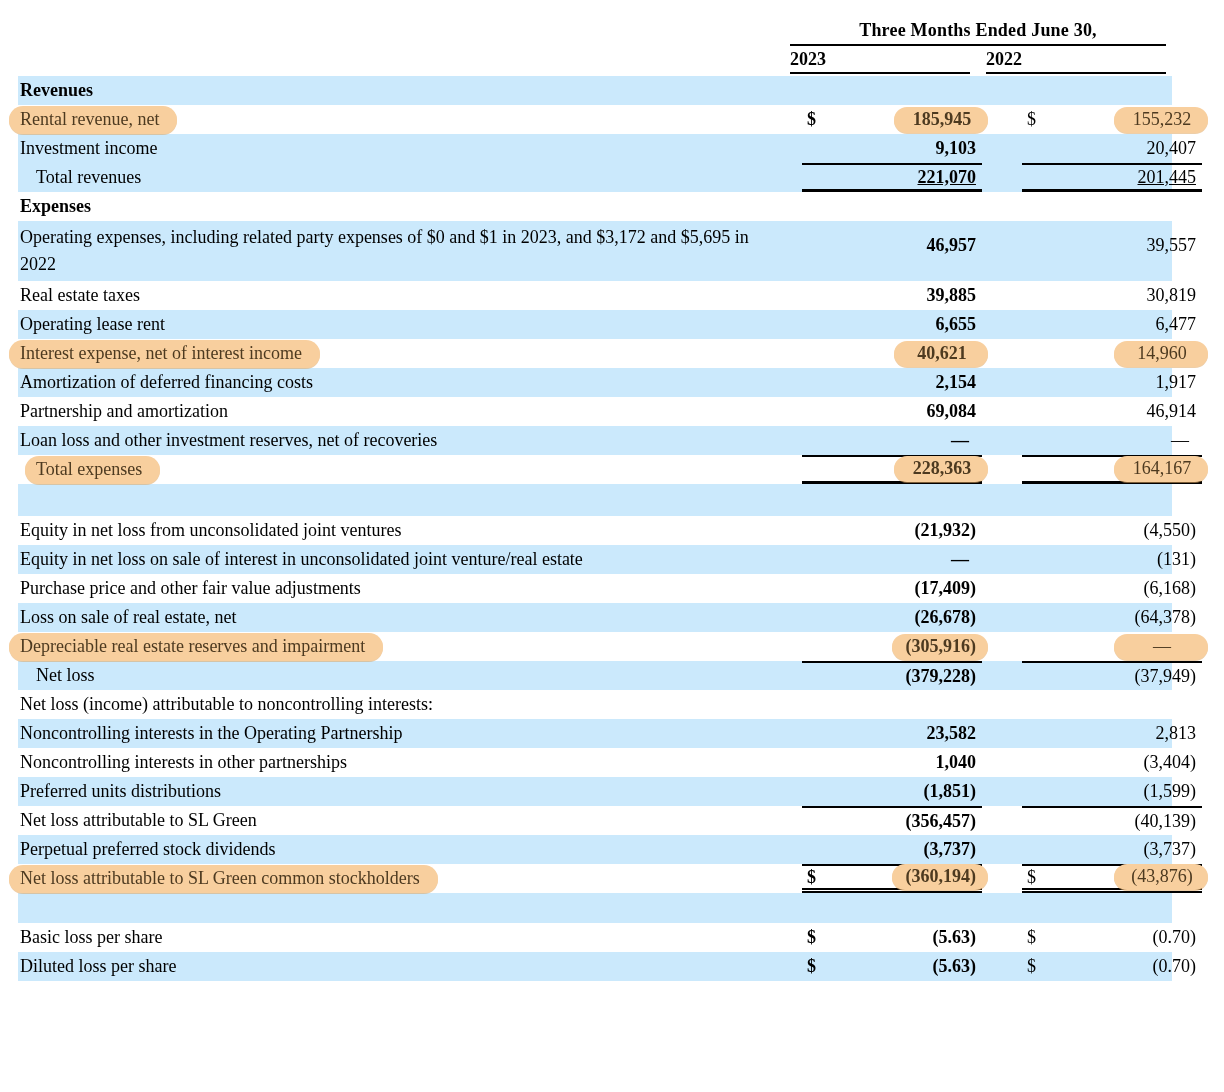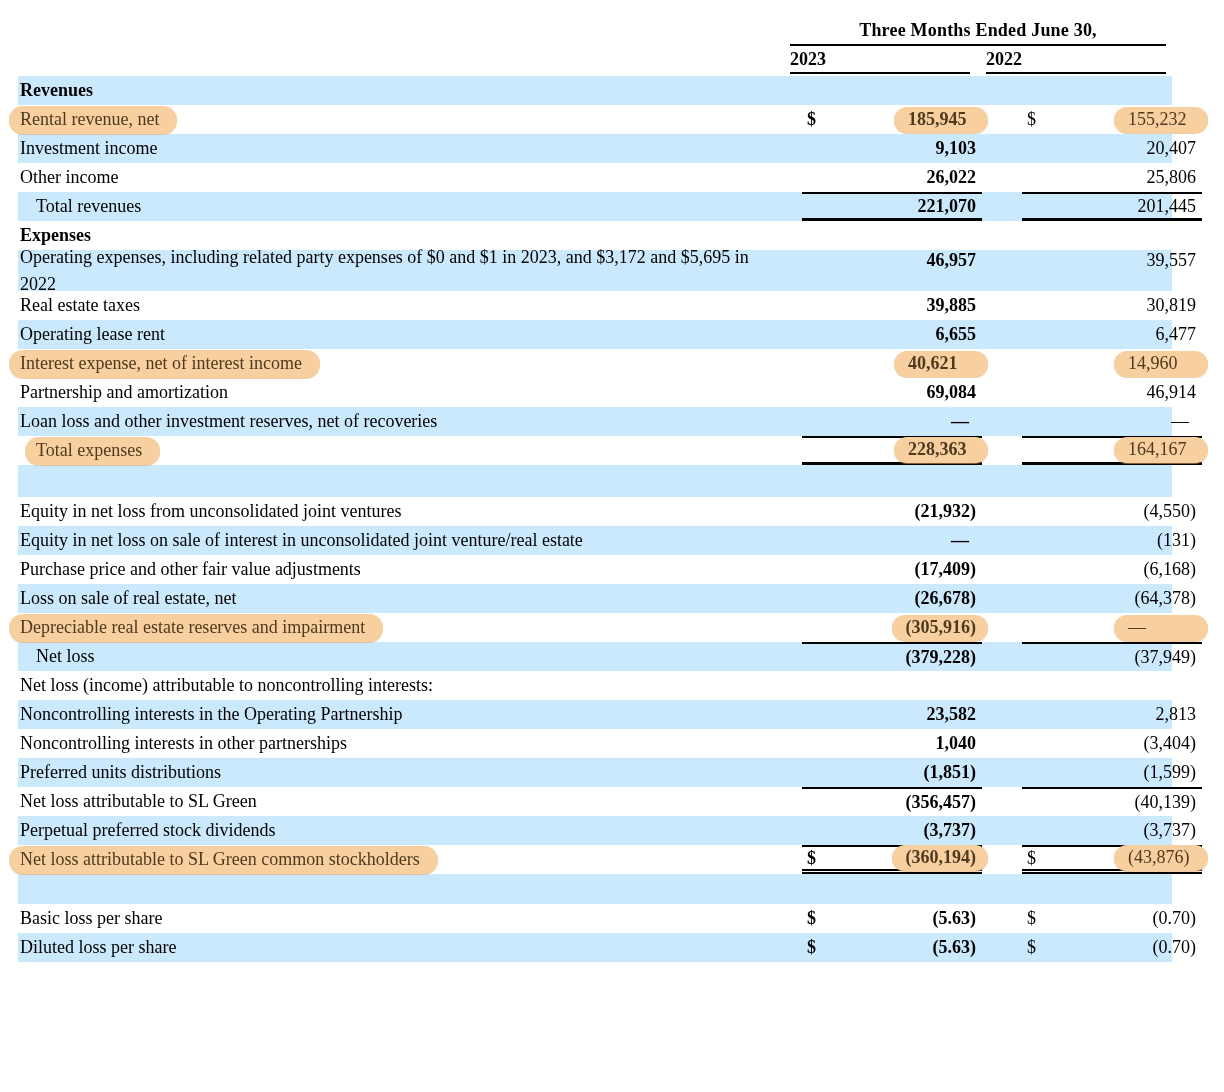--- a/index.html
+++ b/index.html
@@ -25,48 +25,48 @@
   .lbl-col{width:772px;flex:none;box-sizing:border-box;display:flex;align-items:center;padding-left:2px;}
   .hdr-span{width:376px;flex:none;border-bottom:2.5px solid var(--rule);text-align:center;font-weight:bold;padding-bottom:3px;letter-spacing:.2px;}
   .grp{width:180px;flex:none;display:flex;align-items:center;height:100%;box-sizing:border-box;}
   .gap{width:16px;flex:none;}
   .tail{width:6px;flex:none;}
   .yr{border-bottom:2.5px solid var(--rule);justify-content:flex-start;font-weight:bold;}
 
   
   .row{display:flex;height:29px;align-items:stretch;gap:12px;}
   .row.shade{background:var(--shade);}
-  .row.tall2{height:41px;}
-  .row.tall2 .grp{align-items:flex-start;padding-bottom:11px;}
+  .row.tall2{height:60px;}
+  .row.tall2 .grp{align-items:center;padding-bottom:11px;}
   .row.tall2 .lbl-col{line-height:27px;}
   .row.sp1{height:32px;}
   .row.sp2{height:30px;}
   .lbl-col.b{font-weight:bold;}
   .lbl-col.ind{padding-left:18px;}
   .lbl-col .wrap{max-width:766px;}
 
   .dollar{width:26px;flex:none;padding-left:5px;box-sizing:border-box;}
   .g1 .dollar{font-weight:bold;}
   .val{flex:1;text-align:right;padding-right:6px;}
   .g1 .val{font-weight:bold;}
   .rt{border-top:2px solid var(--rule);}
-  .rb-thick{border-bottom:3.5px solid var(--rule);}
+  .rb-thick{border-bottom:3.5px solid var(--rule);text-decoration:underline;}
   .rb-double{border-bottom:5px double var(--rule);}
 
   
   .hl{
     background:var(--hl);color:var(--hl-text);
     border-radius:16px;
     padding:3px 18px 4px 11px;margin-left:-11px;
     box-shadow:0 1px 0 0 rgba(222,166,96,.55);
   }
   .hlv{
     background:var(--hl);color:var(--hl-text);
     border-radius:14px;
-    display:inline-block;min-width:68px;text-align:left;
+    display:inline-block;min-width:68px;text-align:center;
     padding:2px 12px 3px 14px;margin-right:-12px;
     box-shadow:0 1px 0 0 rgba(222,166,96,.55);
   }
   .dash{padding-right:13px;}
 </style>
 </head>
 <body>
 
 <div class="page">
   <div class="fin-table">
@@ -130,35 +130,20 @@
             <span class="dollar"></span>
             <span class="val">9,103</span>
           </div>
           <div class="gap"></div>
           <div class="grp g2">
             <span class="dollar"></span>
             <span class="val">20,407</span>
           </div>
           <div class="tail"></div>
         </div>
-        <div class="row">
-          <div class="lbl-col">
-            <span class="wrap">Other income</span>
-          </div>
-          <div class="grp g1">
-            <span class="dollar"></span>
-            <span class="val">26,022</span>
-          </div>
-          <div class="gap"></div>
-          <div class="grp g2">
-            <span class="dollar"></span>
-            <span class="val">25,806</span>
-          </div>
-          <div class="tail"></div>
-        </div>
         <div class="row shade">
           <div class="lbl-col ind">
             <span class="wrap">Total revenues</span>
           </div>
           <div class="grp g1 rt rb-thick">
             <span class="dollar"></span>
             <span class="val">221,070</span>
           </div>
           <div class="gap"></div>
           <div class="grp g2 rt rb-thick">
@@ -232,20 +217,35 @@
             <span class="hl wrap">Interest expense, net of interest income</span>
           </div>
           <div class="grp g1">
             <span class="dollar"></span>
             <span class="val"><span class="hlv">40,621</span></span>
           </div>
           <div class="gap"></div>
           <div class="grp g2">
             <span class="dollar"></span>
             <span class="val"><span class="hlv">14,960</span></span>
+          </div>
+          <div class="tail"></div>
+        </div>
+        <div class="row shade">
+          <div class="lbl-col">
+            <span class="wrap">Amortization of deferred financing costs</span>
+          </div>
+          <div class="grp g1">
+            <span class="dollar"></span>
+            <span class="val">2,154</span>
+          </div>
+          <div class="gap"></div>
+          <div class="grp g2">
+            <span class="dollar"></span>
+            <span class="val">1,917</span>
           </div>
           <div class="tail"></div>
         </div>
         <div class="row">
           <div class="lbl-col">
             <span class="wrap">Partnership and amortization</span>
           </div>
           <div class="grp g1">
             <span class="dollar"></span>
             <span class="val">69,084</span>

